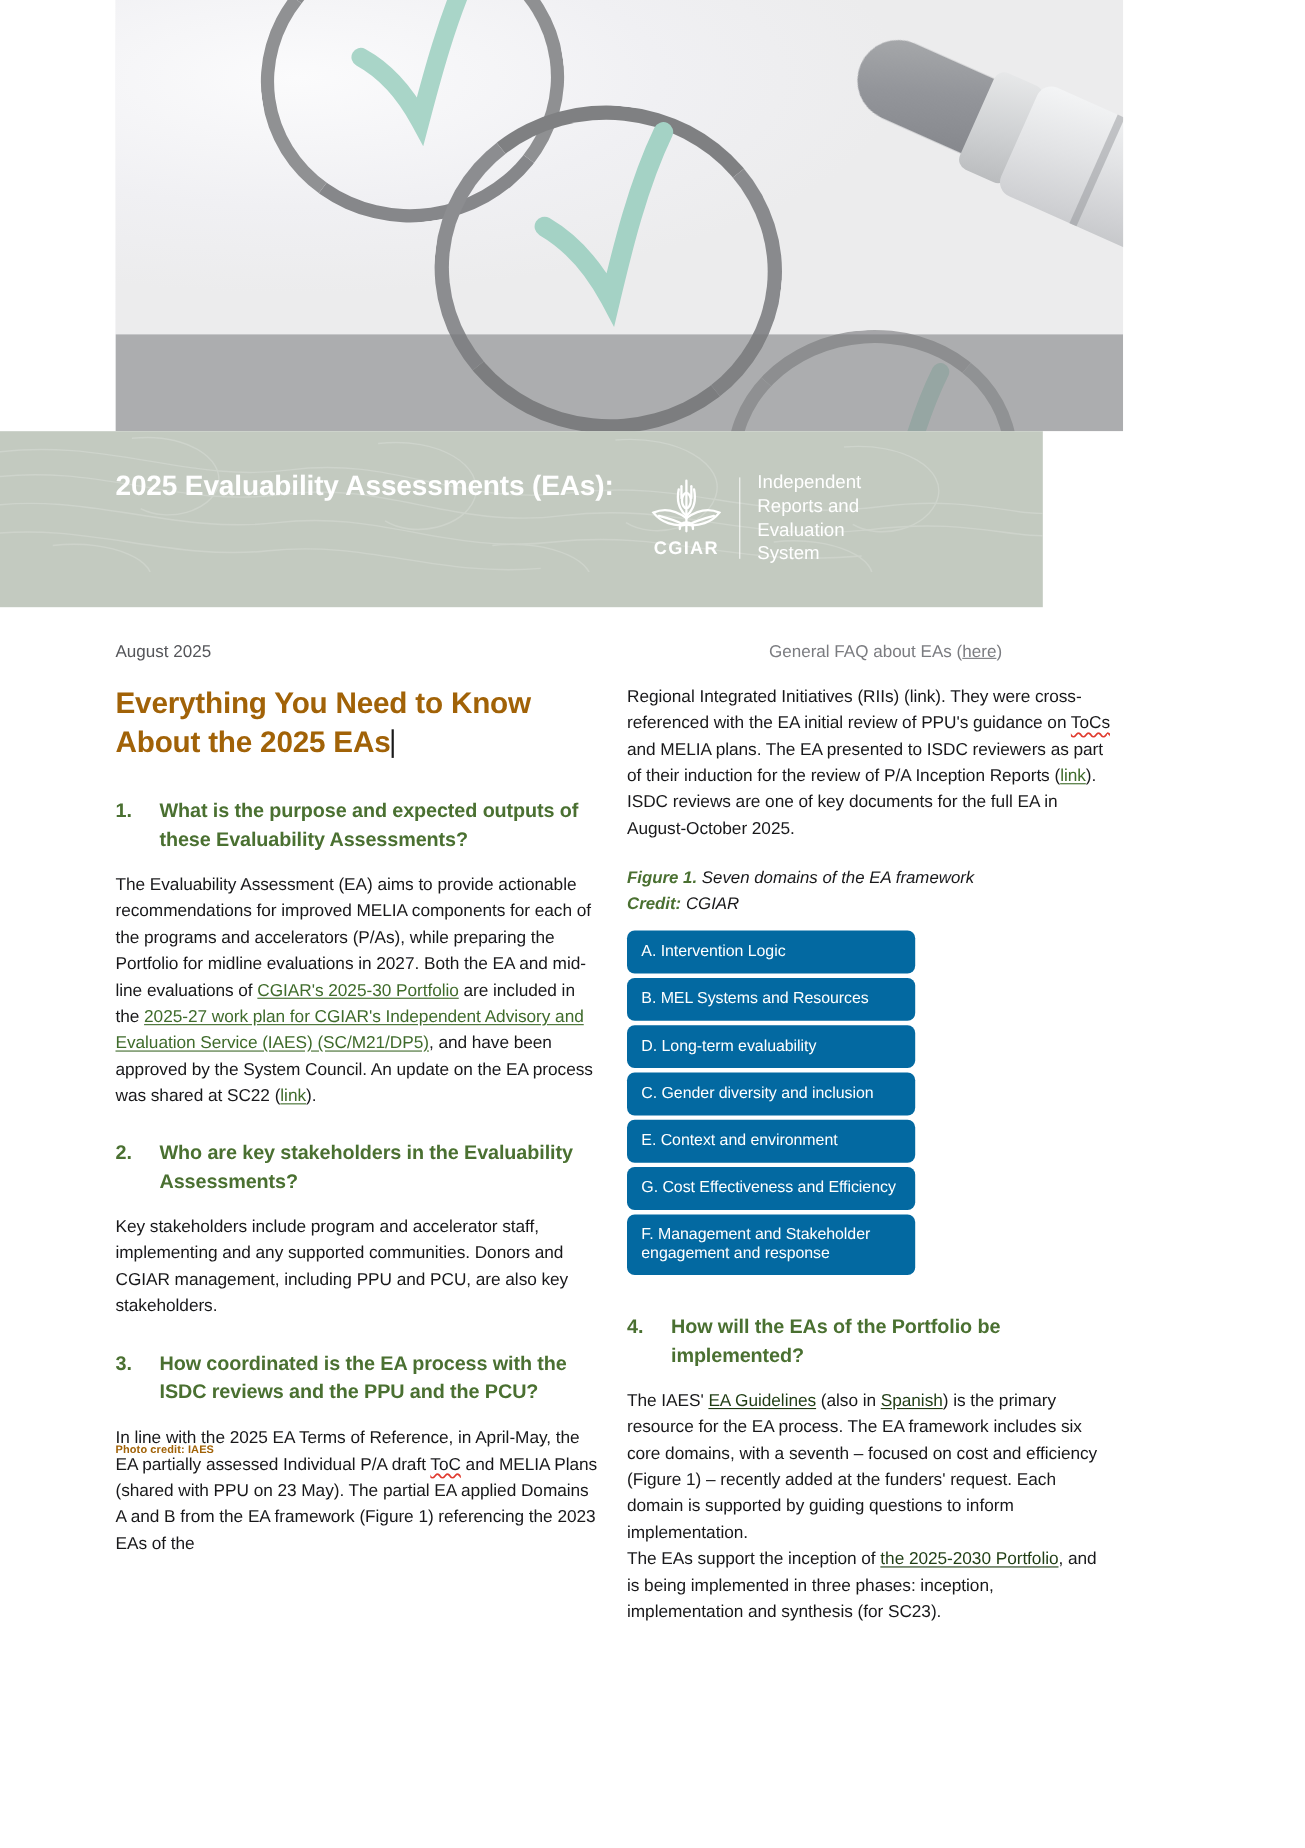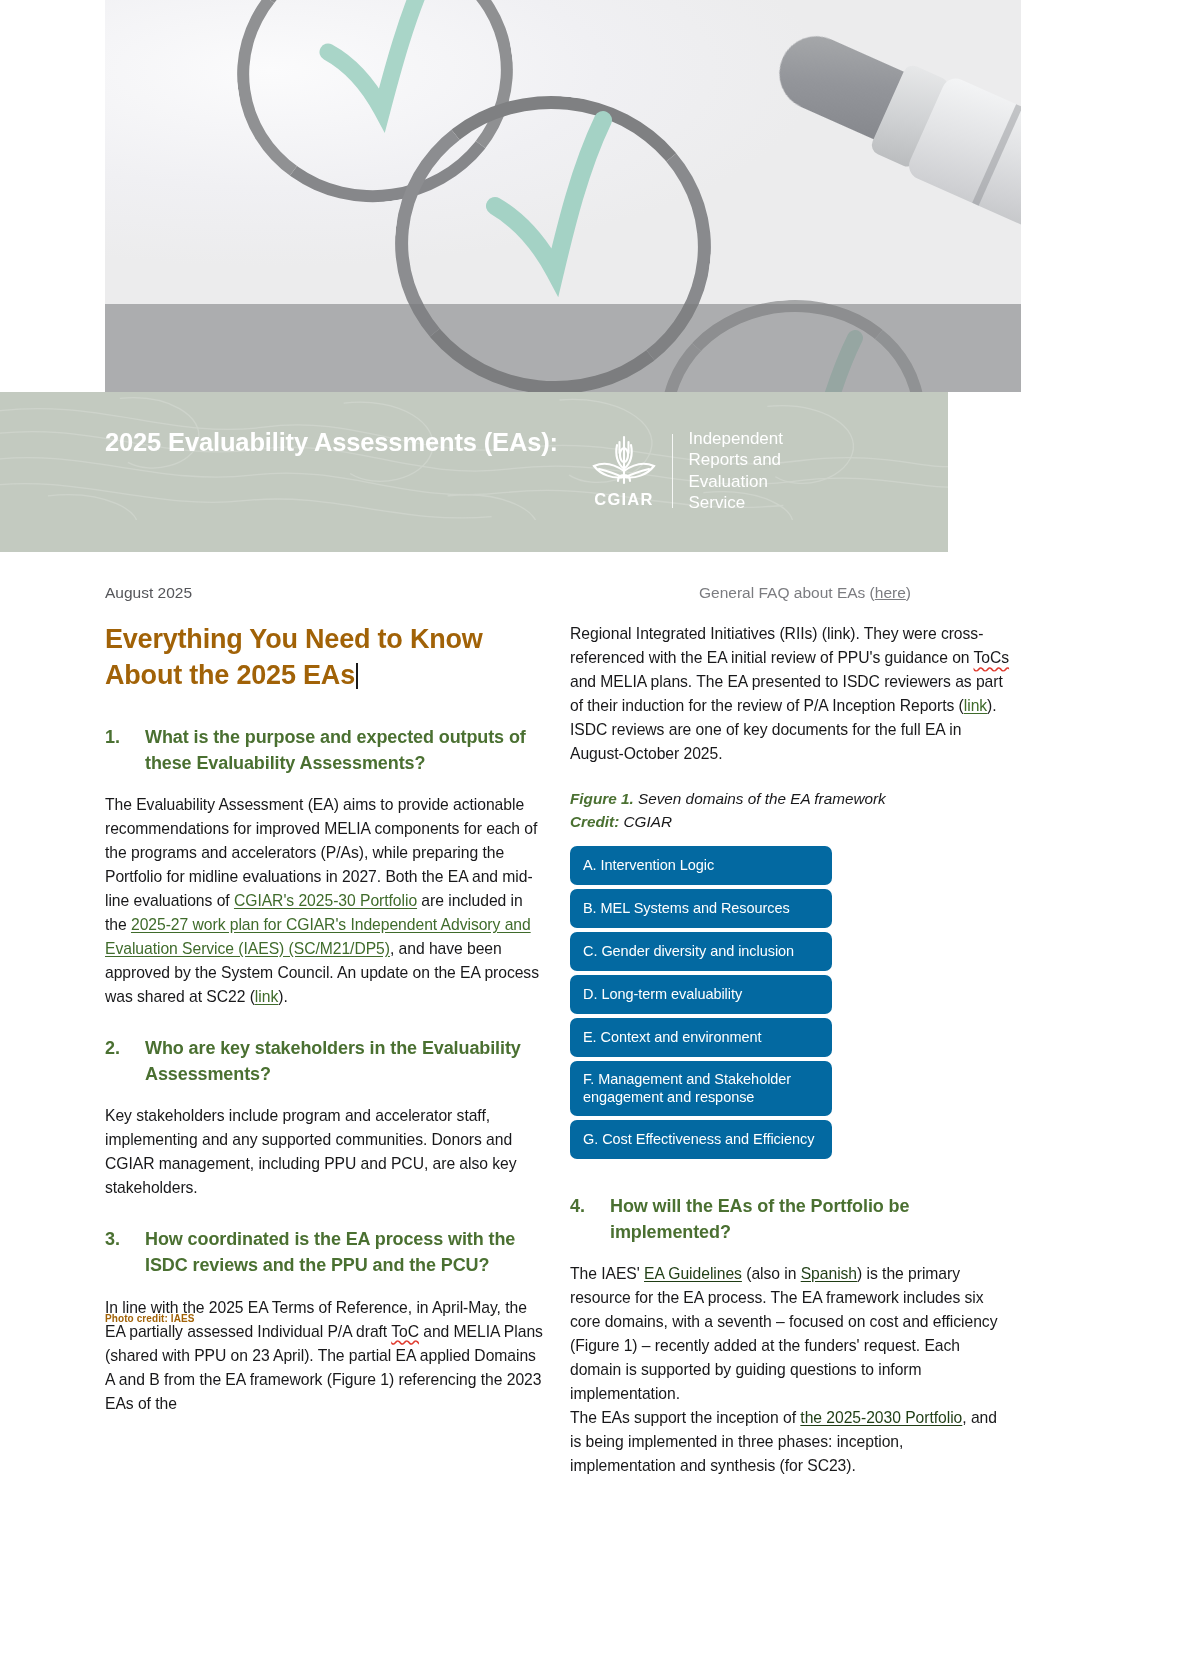--- a/index.html
+++ b/index.html
@@ -397,21 +397,21 @@
           <path d="M27 48 C27 44, 29 42, 33 42 C37 42, 39 44, 39 48"></path>
         </g>
       </svg>
       <div class="logo-word">CGIAR</div>
     </div>
     <div class="logo-divider"></div>
     <div class="logo-lines">
       <div>Independent</div>
       <div>Reports and</div>
       <div>Evaluation</div>
-      <div>Service</div>
+      <div>System</div>
     </div>
   </div>
 </div>
 
 <div class="content">
 
   <div class="meta-row">
     <div class="doc-date">August 2025</div>
     <div class="faq-line"><span>General FAQ about EAs (</span><a href="#">here</a><span>)</span></div>
   </div>
@@ -434,41 +434,41 @@
         <div class="qtext">Who are key stakeholders in the Evaluability Assessments?</div>
       </div>
 
       <p class="body">Key stakeholders include program and accelerator staff, implementing and any supported communities. Donors and CGIAR management, including PPU and PCU, are also key stakeholders.</p>
 
       <div class="qitem">
         <div class="qnum">3.</div>
         <div class="qtext">How coordinated is the EA process with the ISDC reviews and the PPU and the PCU?</div>
       </div>
 
-      <p class="body"><span>In line with the 2025 EA Terms of Reference, in April-May, the EA partially assessed Individual P/A draft </span><span class="spell">ToC</span><span> and MELIA Plans (shared with PPU on 23 April). The partial EA applied Domains A and B from the EA framework (Figure 1) referencing the 2023 EAs of the</span></p>
+      <p class="body"><span>In line with the 2025 EA Terms of Reference, in April-May, the EA partially assessed Individual P/A draft </span><span class="spell">ToC</span><span> and MELIA Plans (shared with PPU on 23 May). The partial EA applied Domains A and B from the EA framework (Figure 1) referencing the 2023 EAs of the</span></p>
 
     </div>
 
     <div class="col col-right">
 
       <p class="body tight"><span>Regional Integrated Initiatives (RIIs) (link). They were cross-referenced with the EA initial review of PPU's guidance on </span><span class="spell">ToCs</span><span> and MELIA plans. The EA presented to ISDC reviewers as part of their induction for the review of P/A Inception Reports (</span><a class="link-green" href="#">link</a><span>). ISDC reviews are one of key documents for the full EA in August-October 2025.</span></p>
 
       <div class="fig-caption">
         <div><span class="fc-label">Figure 1.</span><span> Seven domains of the EA framework</span></div>
         <div><span class="fc-label">Credit:</span><span> CGIAR</span></div>
       </div>
 
       <div class="domain-list">
         <div class="domain-box">A. Intervention Logic</div>
         <div class="domain-box">B. MEL Systems and Resources</div>
+        <div class="domain-box">D. Long-term evaluability</div>
         <div class="domain-box">C. Gender diversity and inclusion</div>
-        <div class="domain-box">D. Long-term evaluability</div>
         <div class="domain-box">E. Context and environment</div>
+        <div class="domain-box">G. Cost Effectiveness and Efficiency</div>
         <div class="domain-box">F. Management and Stakeholder engagement and response</div>
-        <div class="domain-box">G. Cost Effectiveness and Efficiency</div>
       </div>
 
       <div class="qitem">
         <div class="qnum">4.</div>
         <div class="qtext">How will the EAs of the Portfolio be implemented?</div>
       </div>
 
       <p class="body"><span>The IAES' </span><a class="link-dark" href="#">EA Guidelines</a><span> (also in </span><a class="link-dark" href="#">Spanish</a><span>) is the primary resource for the EA process. The EA framework includes six core domains, with a seventh – focused on cost and efficiency (Figure 1) – recently added at the funders' request. Each domain is supported by guiding questions to inform implementation.</span><br><span>The EAs support the inception of </span><a class="link-dark" href="#">the 2025-2030 Portfolio</a><span>, and is being implemented in three phases: inception, implementation and synthesis (for SC23).</span></p>
 
     </div>

